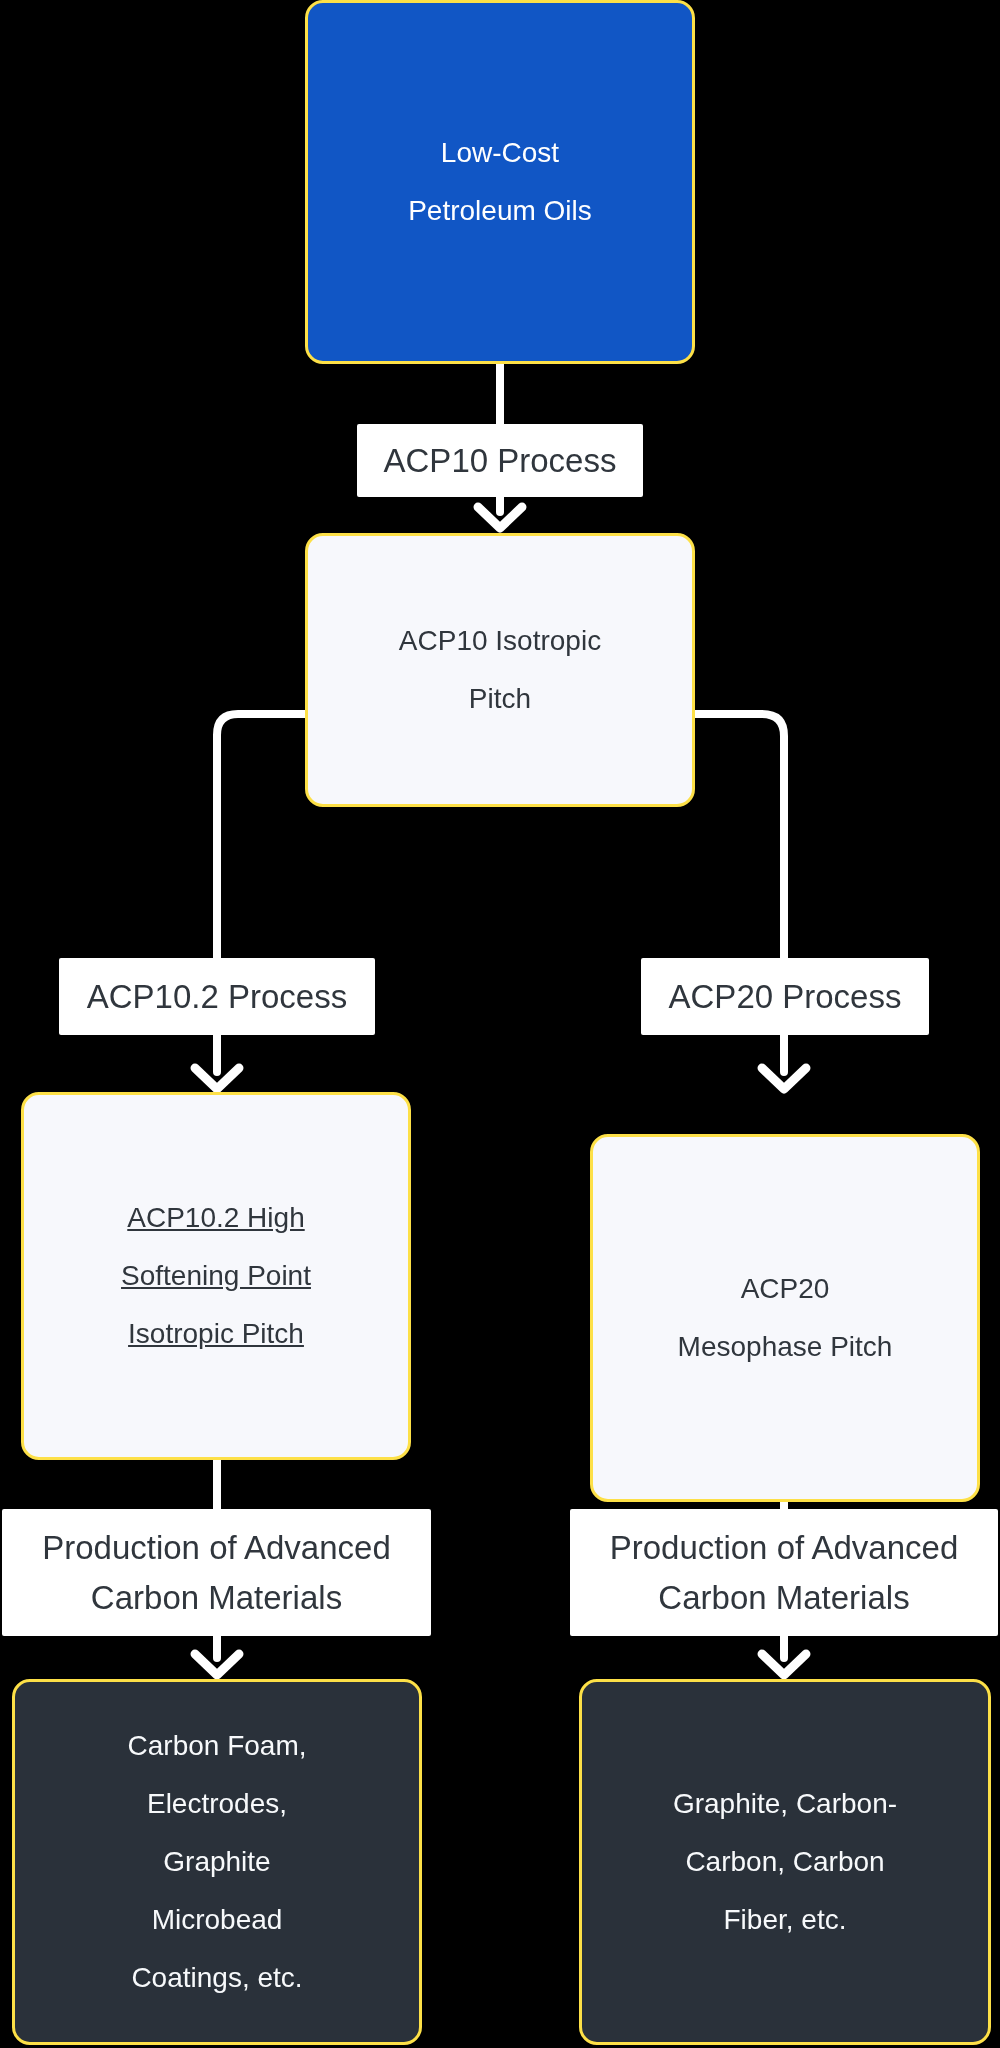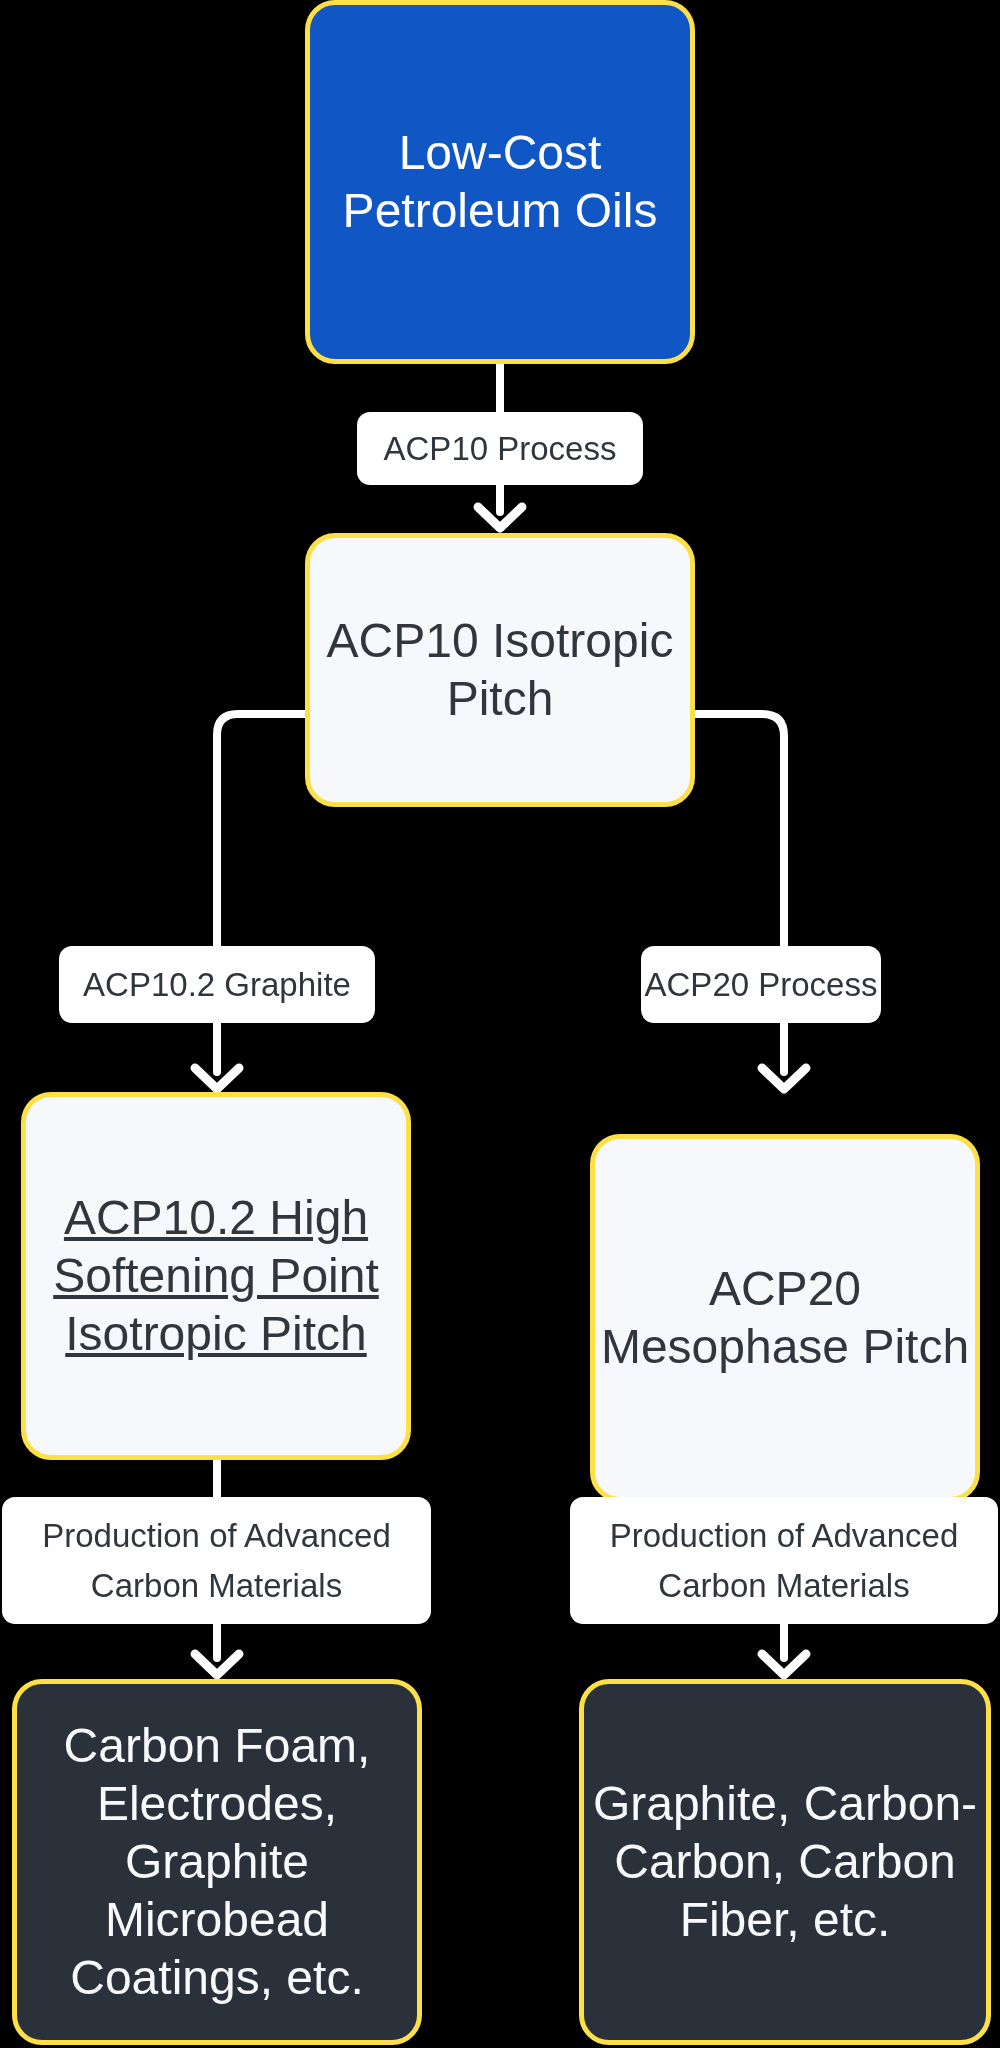--- a/index.html
+++ b/index.html
@@ -18,48 +18,48 @@
     position:relative;width:1000px;height:2048px;overflow:hidden;
     background:var(--background);
     font-family:"Liberation Sans","DejaVu Sans",sans-serif;
   }
   svg.connectors{position:absolute;left:0;top:0;width:1000px;height:2048px;z-index:1;}
   .line{stroke:var(--connector);stroke-width:8;fill:none;stroke-linecap:round;}
   .chev{stroke:var(--connector);stroke-width:9;fill:none;stroke-linecap:round;stroke-linejoin:round;}
 
   .node{
     position:absolute;box-sizing:border-box;z-index:2;
-    border:5px solid #fde047;border-radius:30px;
+    border:3px solid #fde047;border-radius:18px;
     display:flex;align-items:center;justify-content:center;
     text-align:center;white-space:pre-line;
-    font-size:48px;line-height:58px;font-weight:500;
+    font-size:28px;line-height:58px;font-weight:500;
   }
   .node.primary{background:var(--source-node-fill);color:var(--source-node-text);}
   .node.light{background:var(--light-node-fill);color:var(--dark-text);}
   .node.dark{background:var(--dark-node-fill);color:var(--dark-node-text);}
 
   .elabel{
     position:absolute;box-sizing:border-box;z-index:3;
     background:var(--label-fill);color:var(--dark-text);
-    border-radius:13px;
+    border-radius:2px;
     display:flex;align-items:center;justify-content:center;
     text-align:center;white-space:pre-line;
-    font-size:33px;line-height:50px;font-weight:500;
+    font-size:33px;line-height:50px;font-weight:500;margin-top:12px;
   }
 
   #node-source        {left:305px;top:0px;   width:390px;height:364px;}
   #node-acp10         {left:305px;top:533px; width:390px;height:274px;}
   #node-acp102        {left:21px; top:1092px;width:390px;height:368px;text-decoration:underline;}
   #node-acp20         {left:590px;top:1134px;width:390px;height:368px;}
   #node-products-left {left:12px; top:1679px;width:410px;height:366px;}
   #node-products-right{left:579px;top:1679px;width:412px;height:366px;}
 
   #label-acp10     {left:357px;top:412px; width:286px;height:73px;}
   #label-acp102    {left:59px; top:946px; width:316px;height:77px;}
-  #label-acp20     {left:641px;top:946px; width:240px;height:77px;}
+  #label-acp20     {left:641px;top:946px; width:288px;height:77px;}
   #label-prod-left {left:2px;  top:1497px;width:429px;height:127px;}
   #label-prod-right{left:570px;top:1497px;width:428px;height:127px;}
 </style>
 </head>
 <body>
 
 <div class="canvas">
 
   <svg class="connectors" viewBox="0 0 1000 2048">
     <path class="line" d="M500 362 L500 512"></path>
@@ -79,21 +79,21 @@
   </svg>
 
   <div class="node primary" id="node-source">Low-Cost
 Petroleum Oils</div>
 
   <div class="elabel" id="label-acp10">ACP10 Process</div>
 
   <div class="node light" id="node-acp10">ACP10 Isotropic
 Pitch</div>
 
-  <div class="elabel" id="label-acp102">ACP10.2 Graphite</div>
+  <div class="elabel" id="label-acp102">ACP10.2 Process</div>
 
   <div class="elabel" id="label-acp20">ACP20 Process</div>
 
   <div class="node light" id="node-acp102">ACP10.2 High
 Softening Point
 Isotropic Pitch</div>
 
   <div class="node light" id="node-acp20">ACP20
 Mesophase Pitch</div>
 

